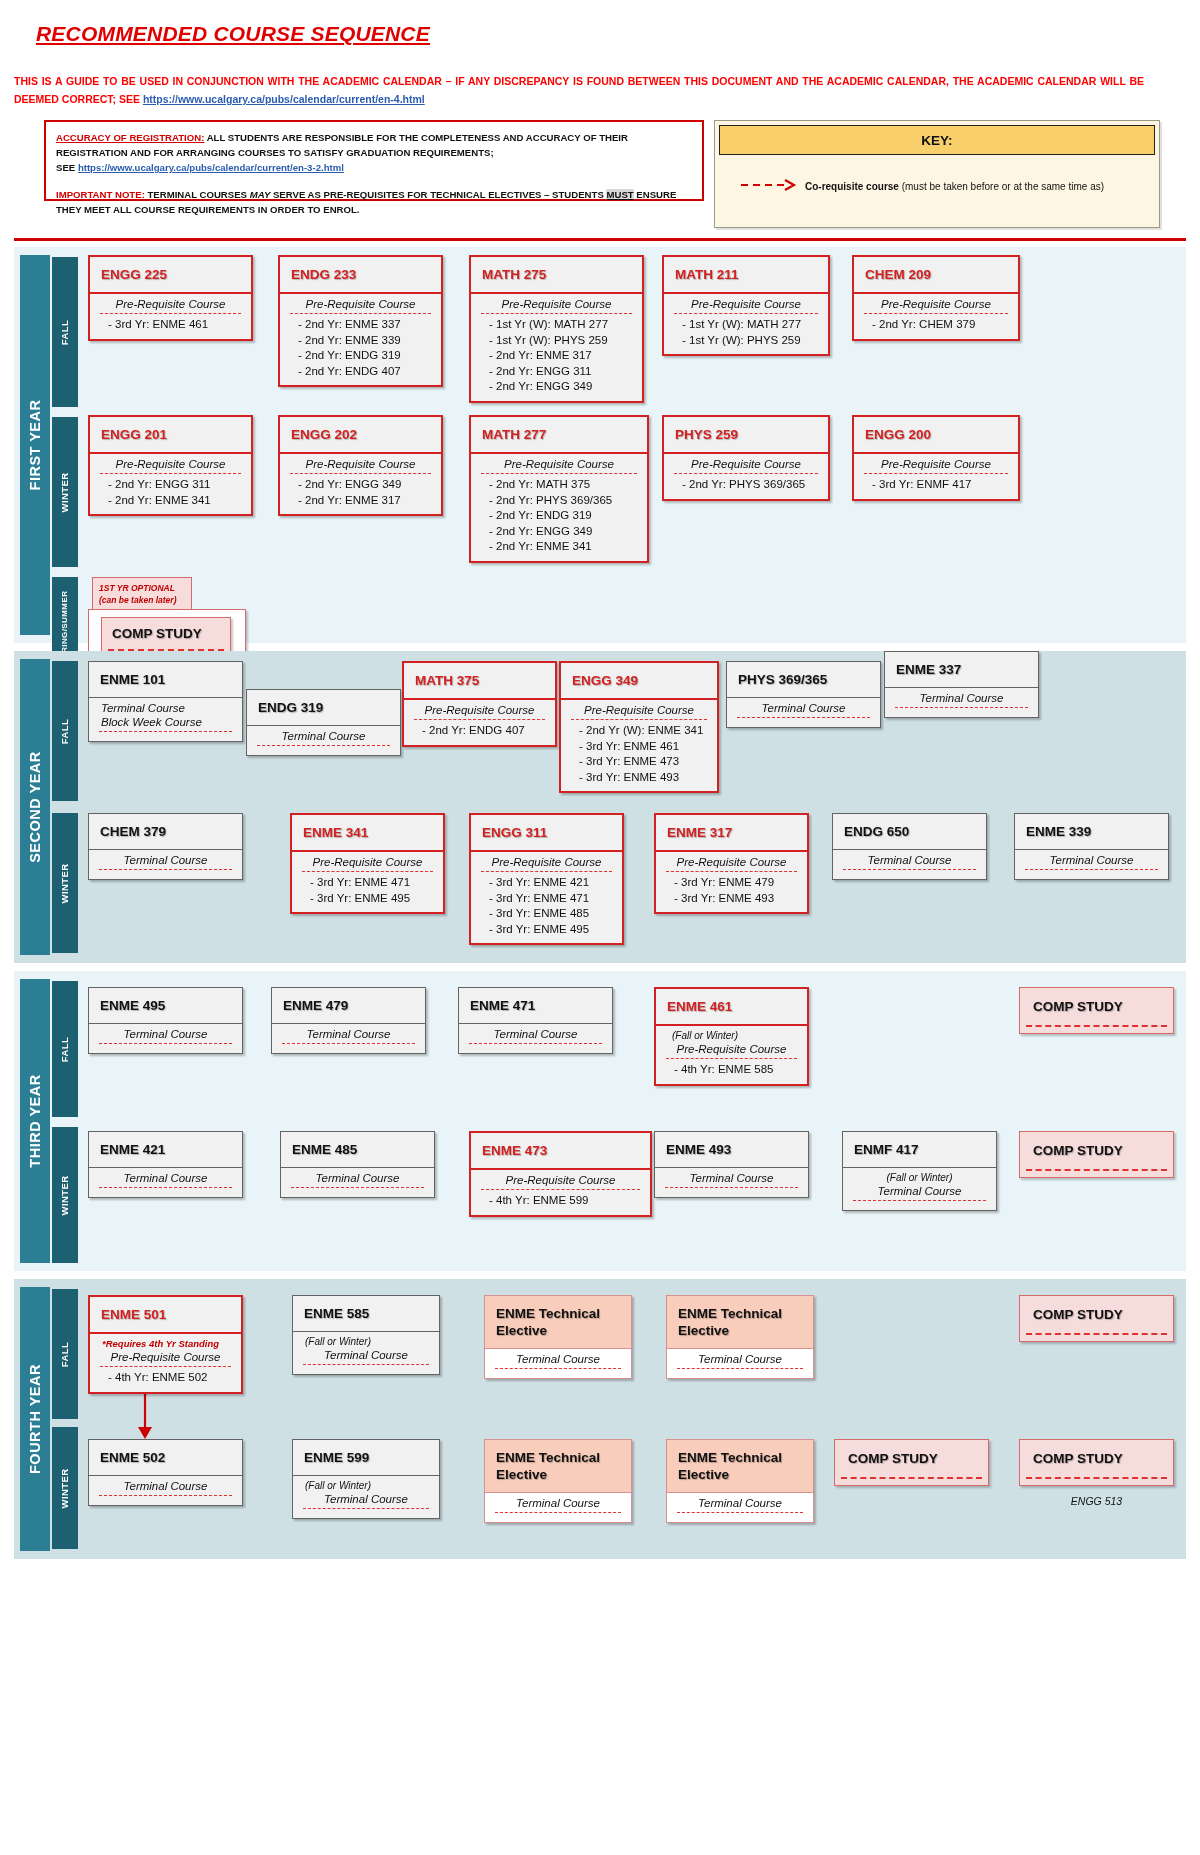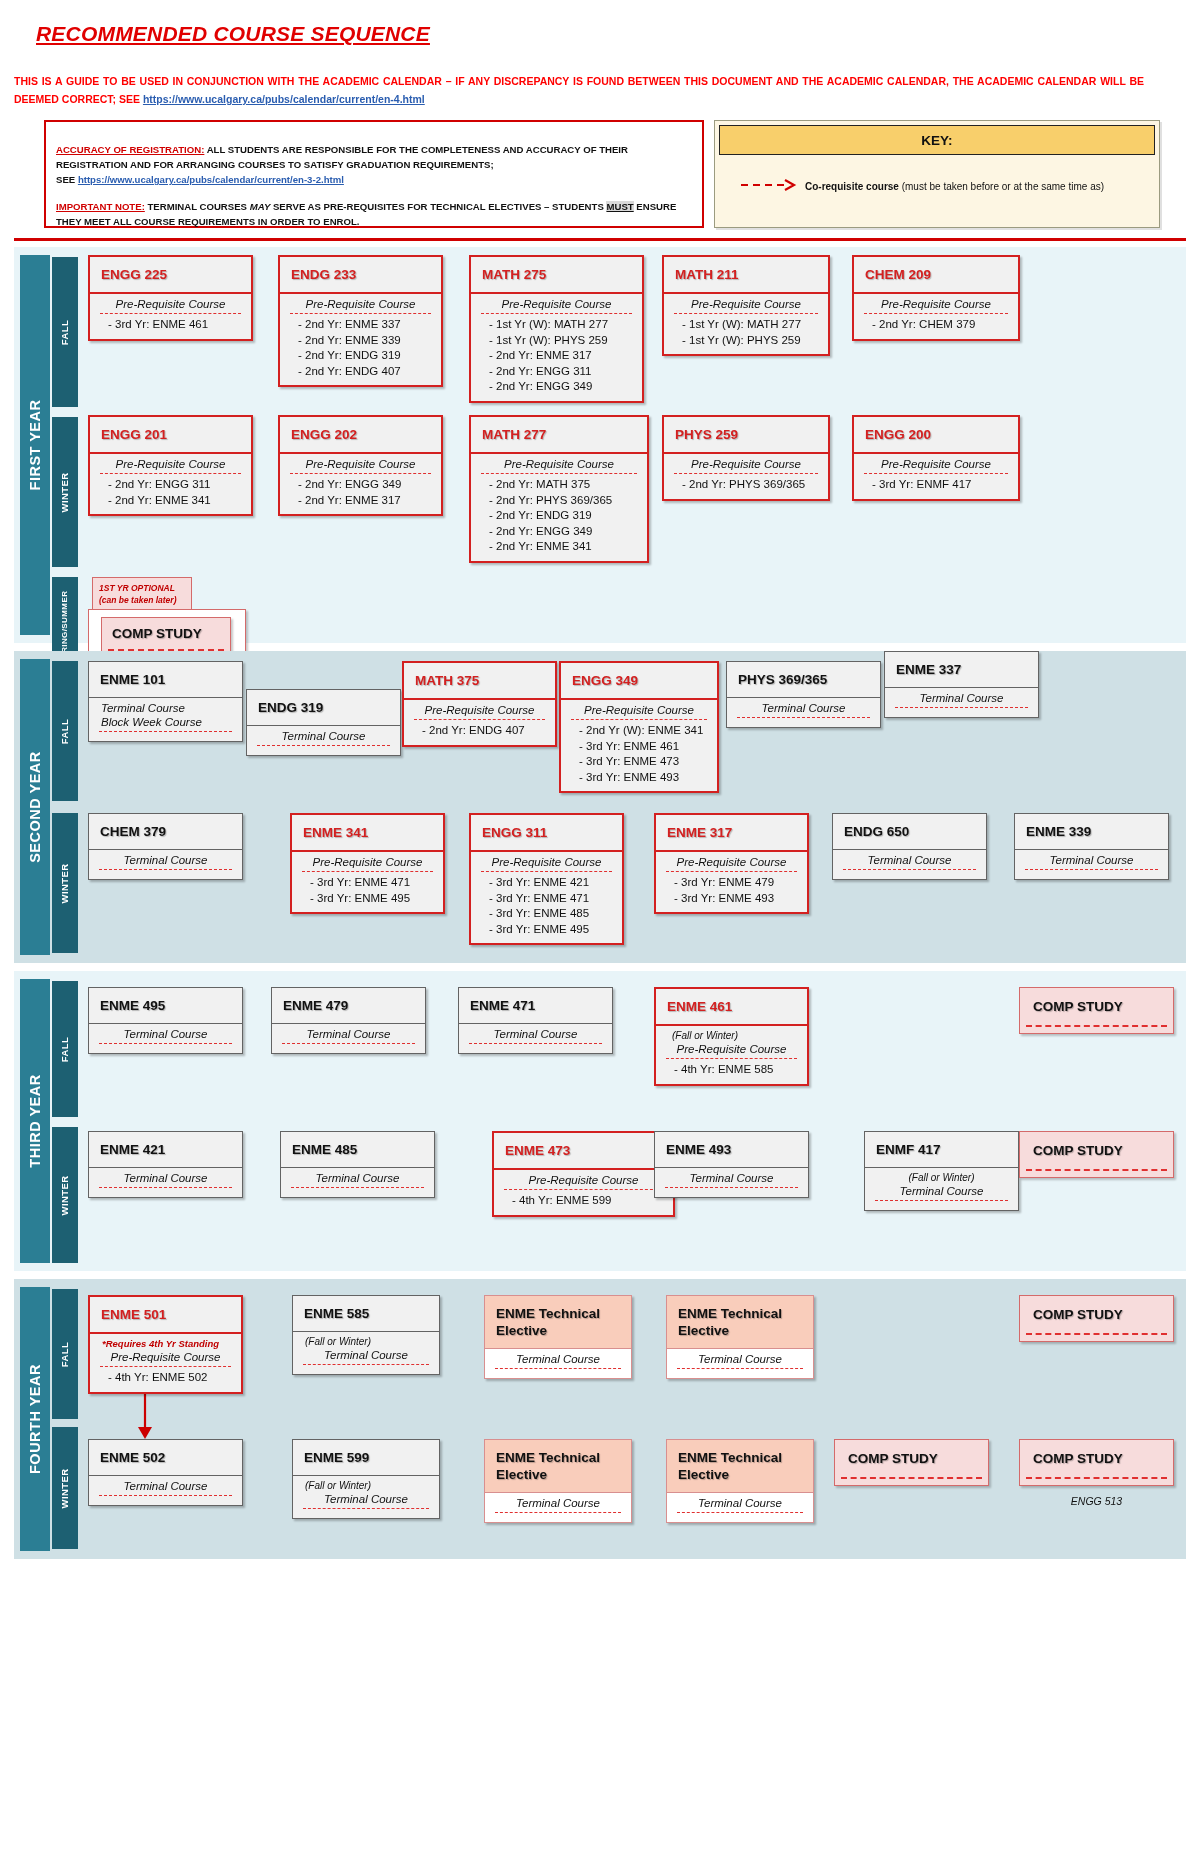--- a/index.html
+++ b/index.html
@@ -26,23 +26,23 @@
   .guide-note {
     margin:26px 0 0 14px; width:1130px;
     color:#ff0000; font-size:10.5px; font-weight:bold;
     line-height:18px; text-align:justify;
   }
   .guide-note a { color:#2a5db0; }
 
   
   .notice-row { position:relative; margin-top:12px; height:112px; }
   .notice-box {
-    position:absolute; left:44px; top:0; width:660px; height:108px;
+    position:absolute; left:44px; top:0; width:660px; height:81px;
     border:2.5px solid #d00000; background:#fff;
-    padding:20px 10px 0 10px;
+    padding:8px 10px 0 10px;
     font-size:9.6px; line-height:15px; color:#111; font-weight:bold;
   }
   .notice-box .lead { color:#d00000; text-decoration:underline; }
   .notice-box a { color:#2a5db0; font-weight:bold; }
   .notice-box .para2 { margin-top:12px; }
   .u-mark { text-decoration:underline; background:#d9d9d9; }
   .ital { font-style:italic; }
 
   .key-box {
     position:absolute; left:714px; top:0; width:446px; height:108px;
@@ -520,38 +520,38 @@
       </div>
 
       <div class="cbox gray" style="left:266px; top:160px; width:155px;">
         <div class="head">ENME 485</div>
         <div class="body">
           <div class="lbl">Terminal Course</div>
           <div class="dash"></div>
         </div>
       </div>
 
-      <div class="cbox red" style="left:478px; top:160px; width:183px;">
+      <div class="cbox red" style="left:455px; top:160px; width:183px;">
         <div class="head">ENME 473</div>
         <div class="body">
           <div class="lbl">Pre-Requisite Course</div>
           <div class="dash"></div>
           <div class="pre">- 4th Yr: ENME 599</div>
         </div>
       </div>
 
       <div class="cbox gray" style="left:640px; top:160px; width:155px;">
         <div class="head">ENME 493</div>
         <div class="body">
           <div class="lbl">Terminal Course</div>
           <div class="dash"></div>
         </div>
       </div>
 
-      <div class="cbox gray" style="left:828px; top:160px; width:155px;margin-left:22px;">
+      <div class="cbox gray" style="left:828px; top:160px; width:155px;">
         <div class="head">ENMF 417</div>
         <div class="body">
           <div class="lbl" style="font-size:10px;">(Fall or Winter)</div>
           <div class="lbl">Terminal Course</div>
           <div class="dash"></div>
         </div>
       </div>
 
       <div class="comp" style="left:1005px; top:160px; width:155px;">
         <div class="head">COMP STUDY</div>

